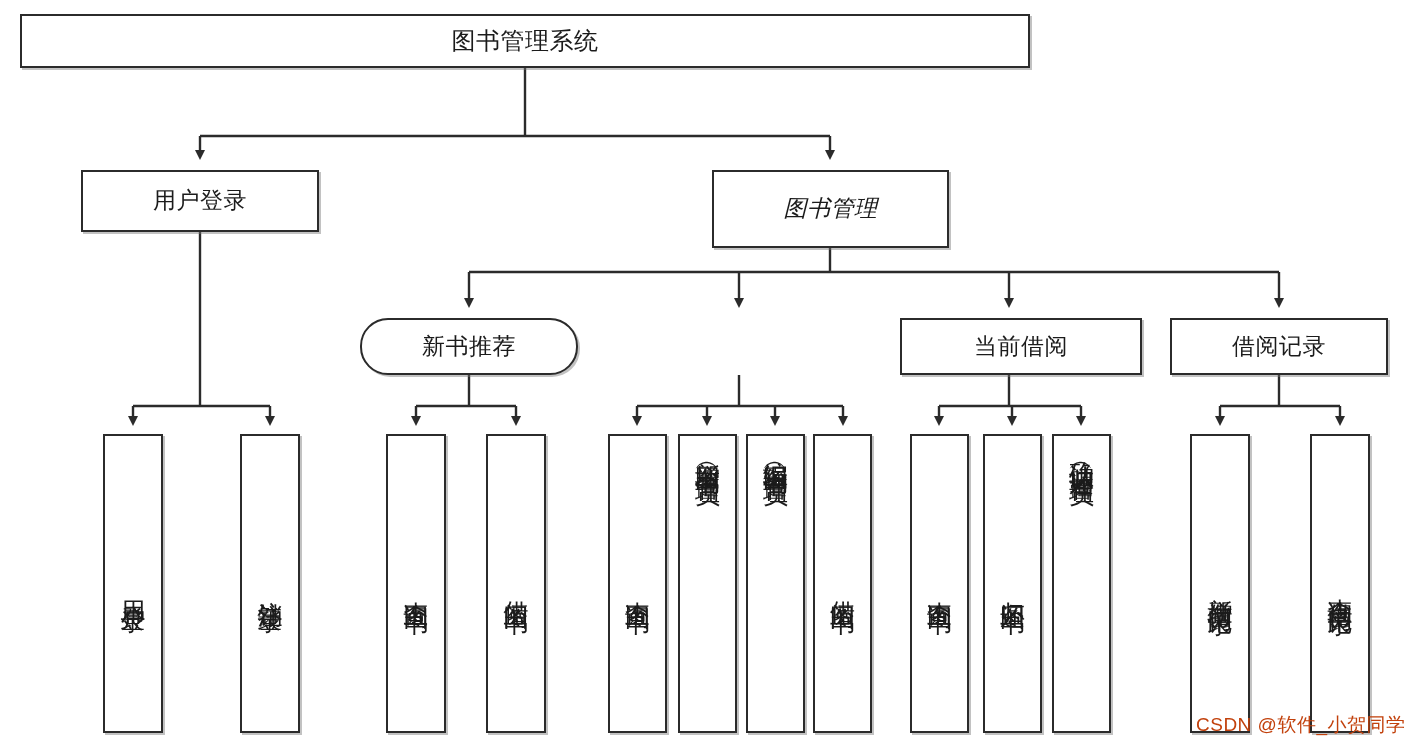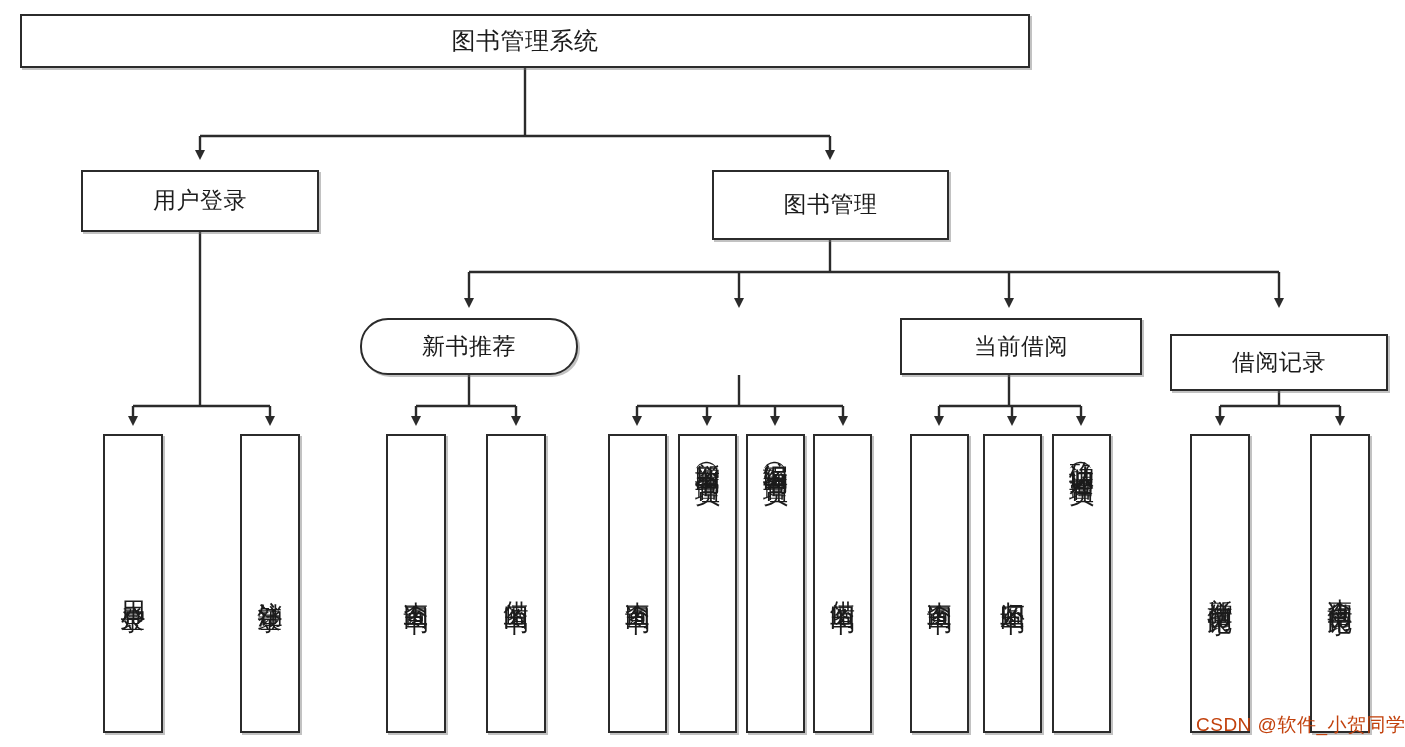--- a/index.html
+++ b/index.html
@@ -123,31 +123,31 @@
     </g>
   </svg>
 
   <div class="node horizontal root" style="left:20px; top:14px; width:1010px; height:54px;">
     <span class="label">图书管理系统</span>
   </div>
 
   <div class="node horizontal" style="left:81px; top:170px; width:238px; height:62px;">
     <span class="label">用户登录</span>
   </div>
-  <div class="node horizontal" style="left:712px; top:170px; width:237px; height:70px;">
+  <div class="node horizontal" style="left:712px; top:170px; width:237px; height:78px;font-style:italic;">
     <span class="label">图书管理</span>
   </div>
 
   <div class="node horizontal" style="left:360px; top:318px; width:218px; height:57px;border-radius:28px;">
     <span class="label">新书推荐</span>
   </div>
   <div class="node horizontal" style="left:900px; top:318px; width:242px; height:57px;">
     <span class="label">当前借阅</span>
   </div>
-  <div class="node horizontal" style="left:1170px; top:318px; width:218px; height:57px;margin-top:16px;">
+  <div class="node horizontal" style="left:1170px; top:318px; width:218px; height:57px;">
     <span class="label">借阅记录</span>
   </div>
 
   <div class="node vertical" style="left:103px; top:434px; width:60px; height:299px; align-items:center;">
     <span class="label">用户登录</span>
   </div>
   <div class="node vertical" style="left:240px; top:434px; width:60px; height:299px; align-items:center;">
     <span class="label">注销登录</span>
   </div>
 

